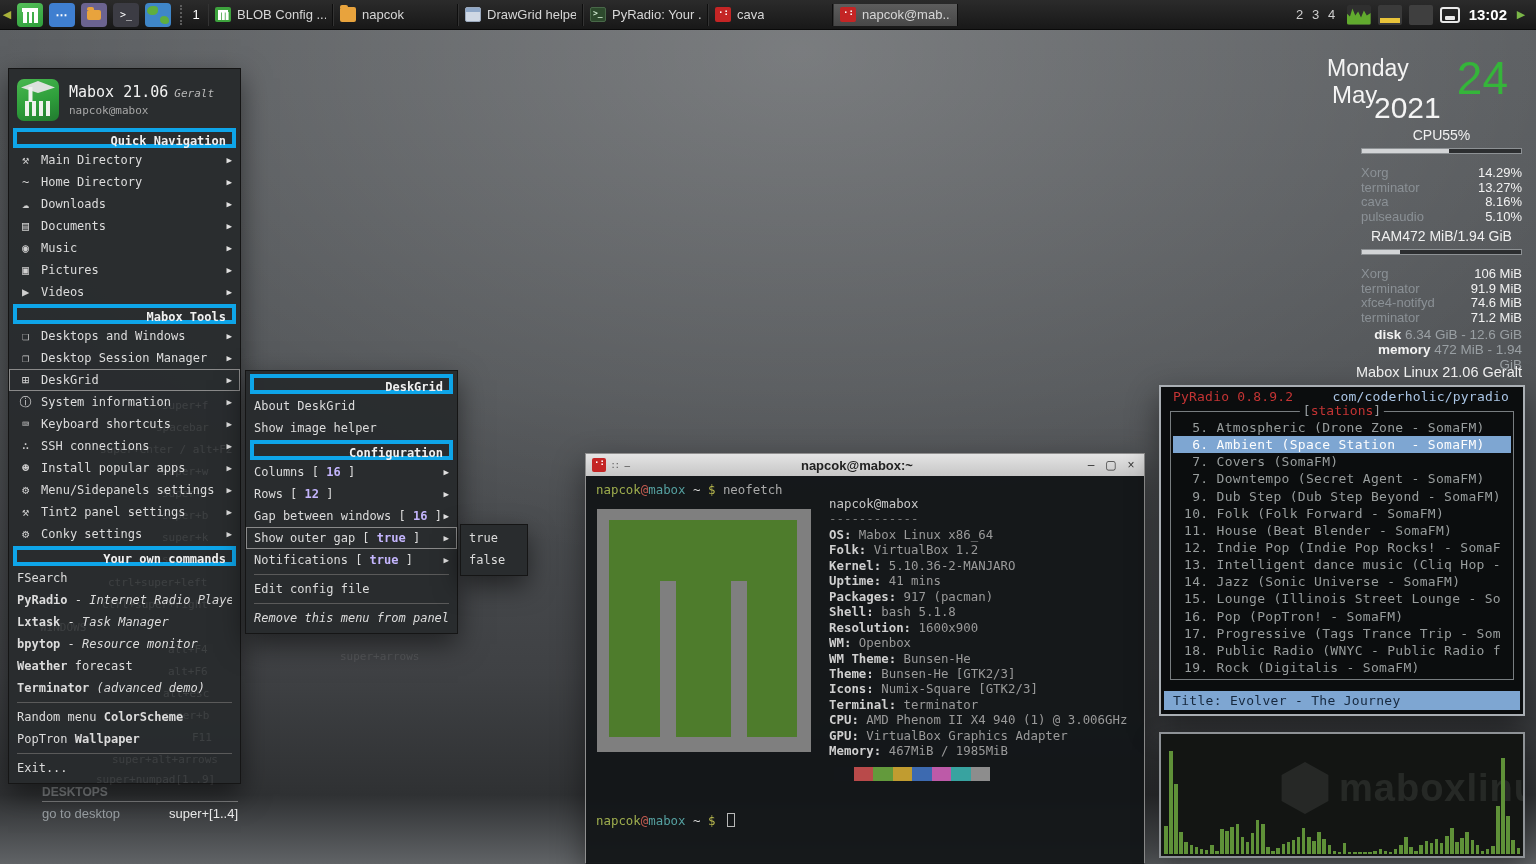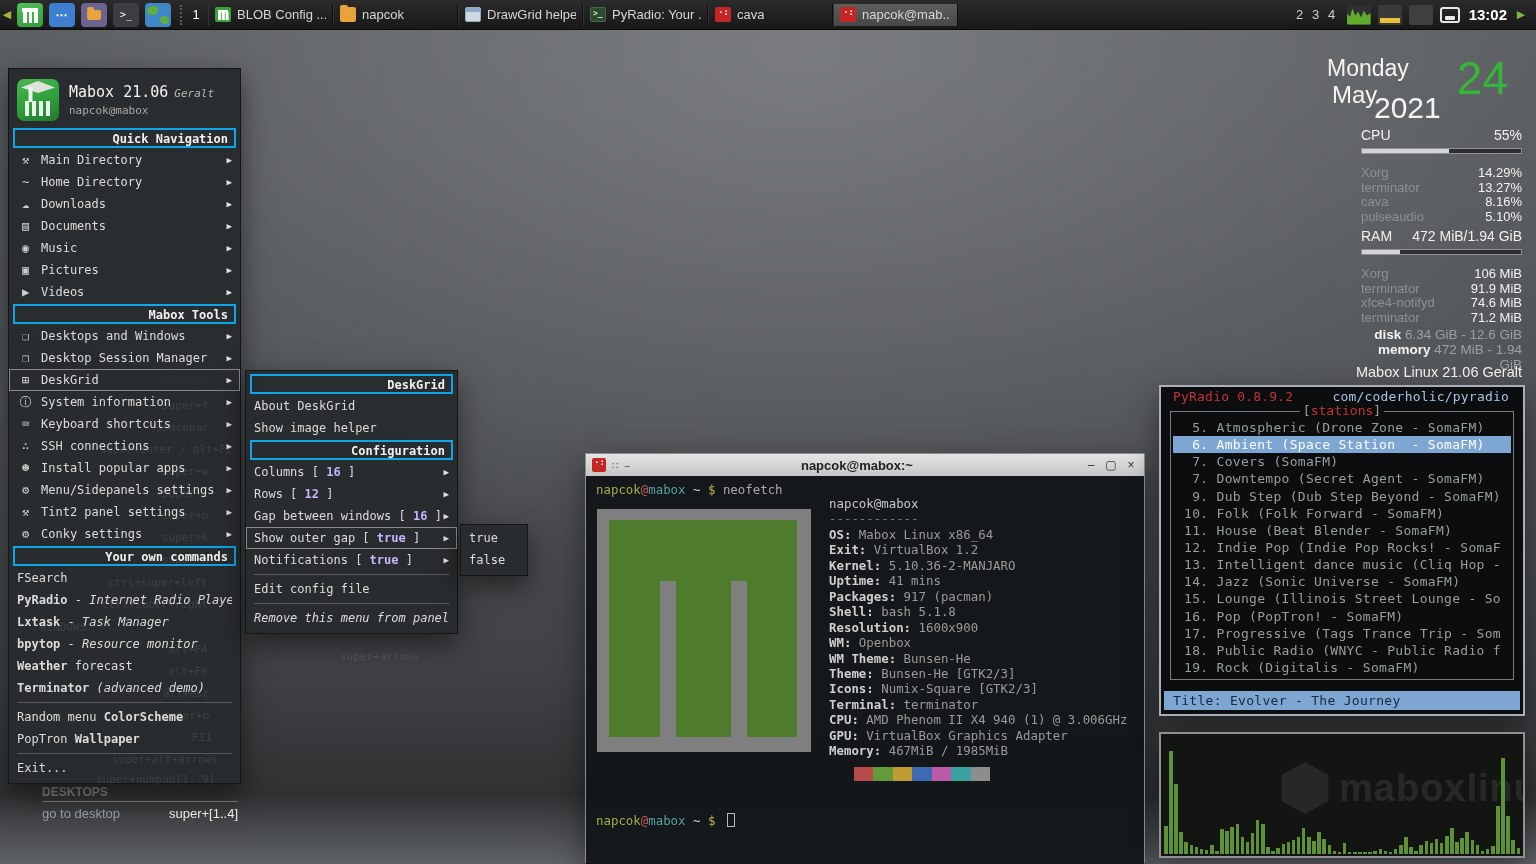--- a/index.html
+++ b/index.html
@@ -76,21 +76,21 @@
   #main-menu{left:8px;top:68px;width:233px}
   #menu-head{display:flex;gap:10px;align-items:center;padding:7px 8px 5px 8px;height:56px}
   .cube{width:42px;height:42px;position:relative;background:linear-gradient(160deg,#49b84f,#2e9e3b 55%,#217a2f);border-radius:7px;flex:0 0 auto}
   .cube:before{content:"";position:absolute;left:4px;right:4px;top:2px;height:12px;background:#dde1dd;
     clip-path:polygon(50% 0,100% 55%,50% 100%,0 55%)}
   .cube:after{content:"";position:absolute;left:8px;bottom:5px;width:4px;height:15px;background:#eef2ee;
     box-shadow:7px 0 0 #eef2ee,14px 0 0 #eef2ee,21px 0 0 #eef2ee, 3.5px -14px 0 #eef2ee}
   #menu-title-line{font-size:15px;color:#f2f2f2;white-space:nowrap}
   #menu-title-suffix{font-style:italic;font-size:11px;color:#b8b8b8;margin-left:6px}
   #menu-subtitle{font-size:11px;color:#a8a8a8;margin-top:3px}
-  .msection{height:20px;line-height:18px;margin:1px 4px;border:2px solid #0ea5e9;
+  .msection{height:20px;line-height:18px;margin:1px 4px;border:4px solid #0ea5e9;
     text-align:right;font-weight:bold;color:#f0f0f0;padding:0 6px}
   .mitem{height:22px;display:flex;align-items:center;padding:0 8px;cursor:pointer;white-space:nowrap;position:relative}
   .mitem.sel{outline:1px solid #8a8a8a;outline-offset:-1px}
   .micon{width:17px;flex:0 0 auto;text-align:center;margin-right:7px;font-size:12px;color:#cfcfcf}
   .mlabel{overflow:hidden}
   .marrow{margin-left:auto;font-size:9px;color:#e0e0e0;padding-left:4px}
   .msep{border-top:1px solid #5a5a5a;margin:3px 8px;height:0}
   .cfgval{font-weight:bold;color:#c4b5fd}
   #deskgrid-menu{left:245px;top:370px;width:213px}
   #bool-menu{left:460px;top:524px;width:68px}
@@ -132,21 +132,21 @@
 
   
   .conky{position:absolute;z-index:5;color:#e8e8e8}
   #conky-date{left:1322px;top:55px;width:202px;height:72px;font-weight:400}
   #c-day{position:absolute;left:5px;top:0;font-size:23px;color:#f4f4f4}
   #c-month{position:absolute;left:10px;top:26px;font-size:24px;color:#f4f4f4}
   #c-year{position:absolute;left:52px;top:36px;font-size:30px;color:#f4f4f4}
   #c-daynum{position:absolute;right:16px;top:-4px;font-size:46px;color:#35b53a}
   .cblock{position:absolute;width:161px;left:1361px}
   #conky-cpu{top:127px}#conky-ram{top:228px}
-  .chead{display:flex;justify-content:space-between;font-size:14px;color:#f0f0f0}
+  .chead{display:flex;justify-content:center;font-size:14px;color:#f0f0f0}
   .cbar{margin-top:5px;height:6px;border:1px solid #8d9194;background:#2c2e30;position:relative}
   .cbar i{position:absolute;left:0;top:0;bottom:0;background:#d2d4d6;display:block}
   .crows{margin-top:11px;font-size:13px}
   .crow{display:flex;justify-content:space-between;height:14.7px}
   .crow .cname{color:#8b9196}.crow .cval{color:#f2f2f2}
   #conky-fs{left:1361px;top:327px;width:161px;text-align:right;font-size:13.5px}
   #conky-fs .fsrow{height:15px}
   #conky-fs .fslabel{font-weight:bold;color:#f2f2f2}
   #conky-fs .fsval{color:#9aa0a4}
   #conky-distro{position:absolute;left:1325px;top:364px;width:197px;text-align:right;
@@ -472,21 +472,21 @@
         <div class="green">
             <div class="slot s1"></div>
             <div class="slot s2"></div>
           </div>
       </div>
       <div id="nf-info">
         <div class="nf-title">napcok@mabox</div>
         <div class="nf-dash">------------</div>
         <div id="nf-lines">
             <div class="nfline"><span class="nflabel">OS:</span> Mabox Linux x86_64</div>
-            <div class="nfline"><span class="nflabel">Exit:</span> VirtualBox 1.2</div>
+            <div class="nfline"><span class="nflabel">Folk:</span> VirtualBox 1.2</div>
             <div class="nfline"><span class="nflabel">Kernel:</span> 5.10.36-2-MANJARO</div>
             <div class="nfline"><span class="nflabel">Uptime:</span> 41 mins</div>
             <div class="nfline"><span class="nflabel">Packages:</span> 917 (pacman)</div>
             <div class="nfline"><span class="nflabel">Shell:</span> bash 5.1.8</div>
             <div class="nfline"><span class="nflabel">Resolution:</span> 1600x900</div>
             <div class="nfline"><span class="nflabel">WM:</span> Openbox</div>
             <div class="nfline"><span class="nflabel">WM Theme:</span> Bunsen-He</div>
             <div class="nfline"><span class="nflabel">Theme:</span> Bunsen-He [GTK2/3]</div>
             <div class="nfline"><span class="nflabel">Icons:</span> Numix-Square [GTK2/3]</div>
             <div class="nfline"><span class="nflabel">Terminal:</span> terminator</div>

